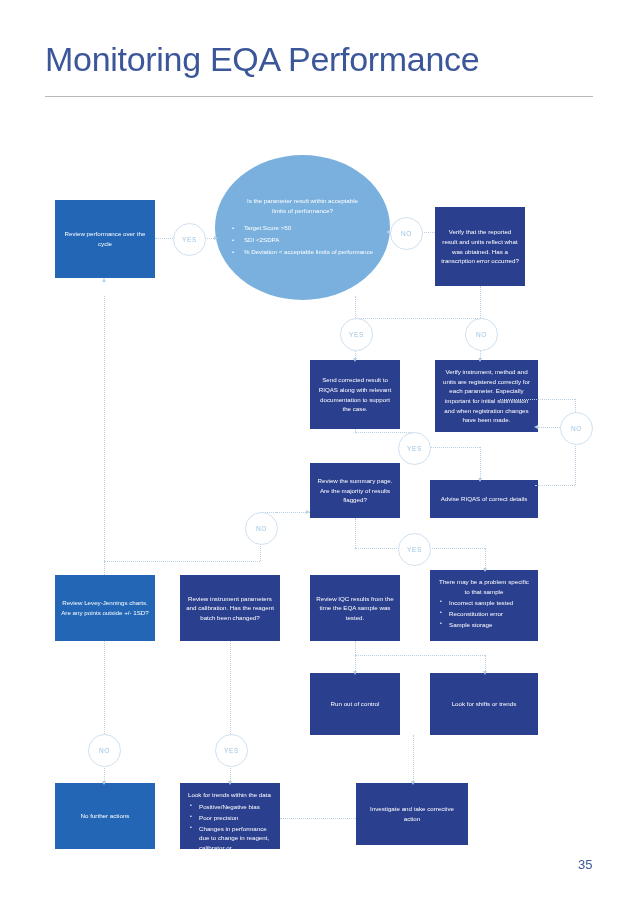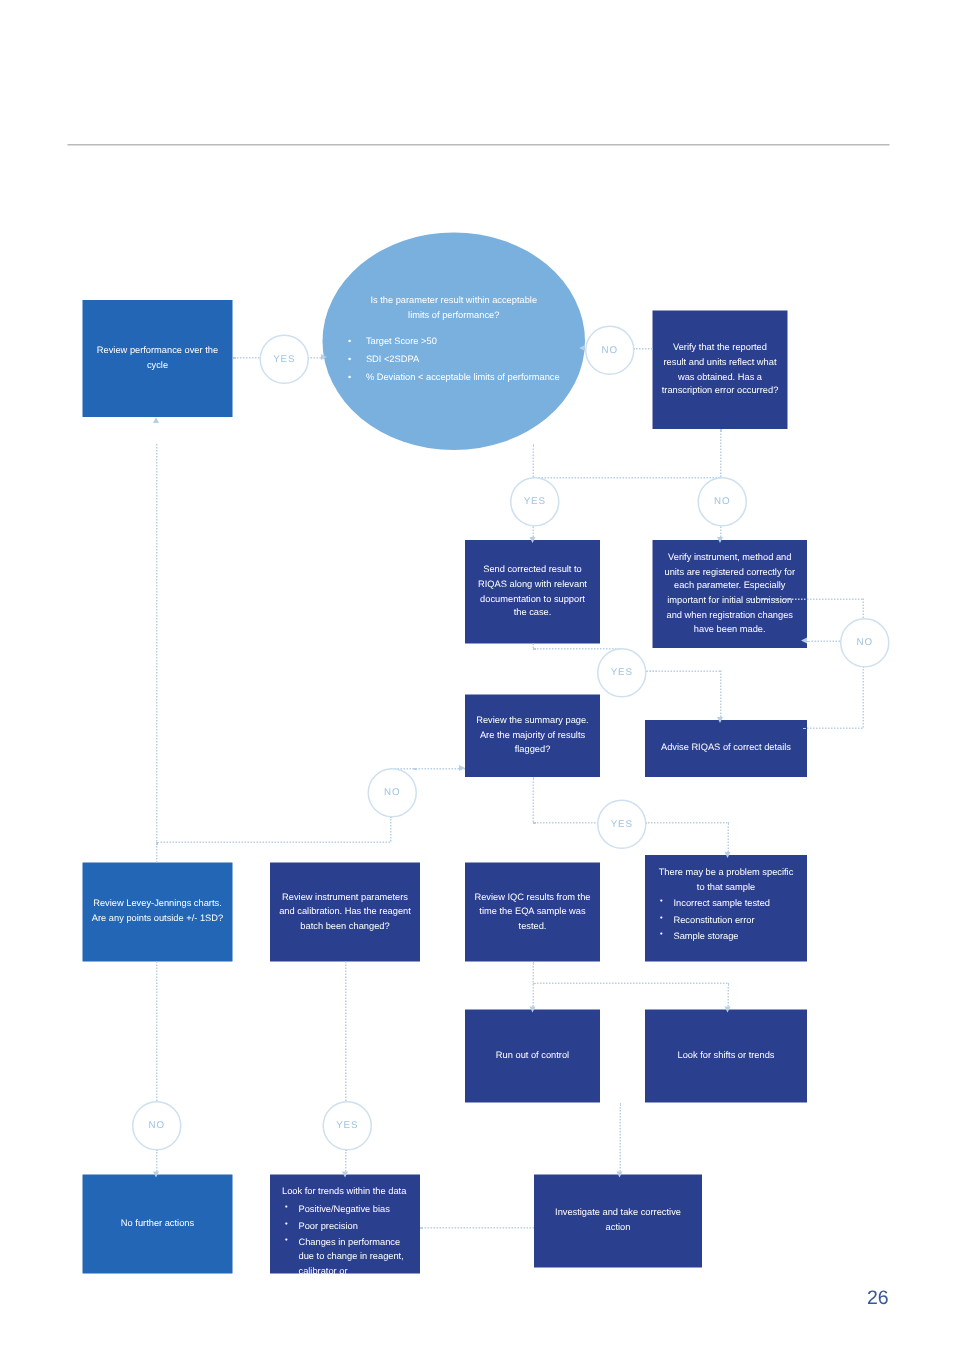--- a/index.html
+++ b/index.html
@@ -77,22 +77,23 @@
   .arrow.right{border-width:2.6px 0 2.6px 4px;border-color:transparent transparent transparent #b9cfe4;}
   .arrow.left{border-width:2.6px 4px 2.6px 0;border-color:transparent #b9cfe4 transparent transparent;}
   .arrow.down{border-width:4px 2.6px 0 2.6px;border-color:#b9cfe4 transparent transparent transparent;}
   .arrow.up{border-width:0 2.6px 4px 2.6px;border-color:transparent transparent #b9cfe4 transparent;}
 </style>
 </head>
 <body>
 
 <div class="slide">
 
+  <div class="title">Monitoring EQA Performance</div>
   <div class="title-rule"></div>
-  <div class="page-num">26</div>
+  <div class="page-num">35</div>
 
   <div class="conn h" style="left:155px;top:238px;width:18px;"></div>
   <div class="conn h" style="left:204px;top:238px;width:12px;"></div>
   <div class="arrow right" style="left:214px;top:235.5px;"></div>
 
   <div class="conn h" style="left:390px;top:232px;width:14px;"></div>
   <div class="arrow left" style="left:386px;top:229.5px;"></div>
   <div class="conn h" style="left:421px;top:232px;width:14px;"></div>
 
   <div class="conn v" style="left:355px;top:296px;height:22px;"></div>

